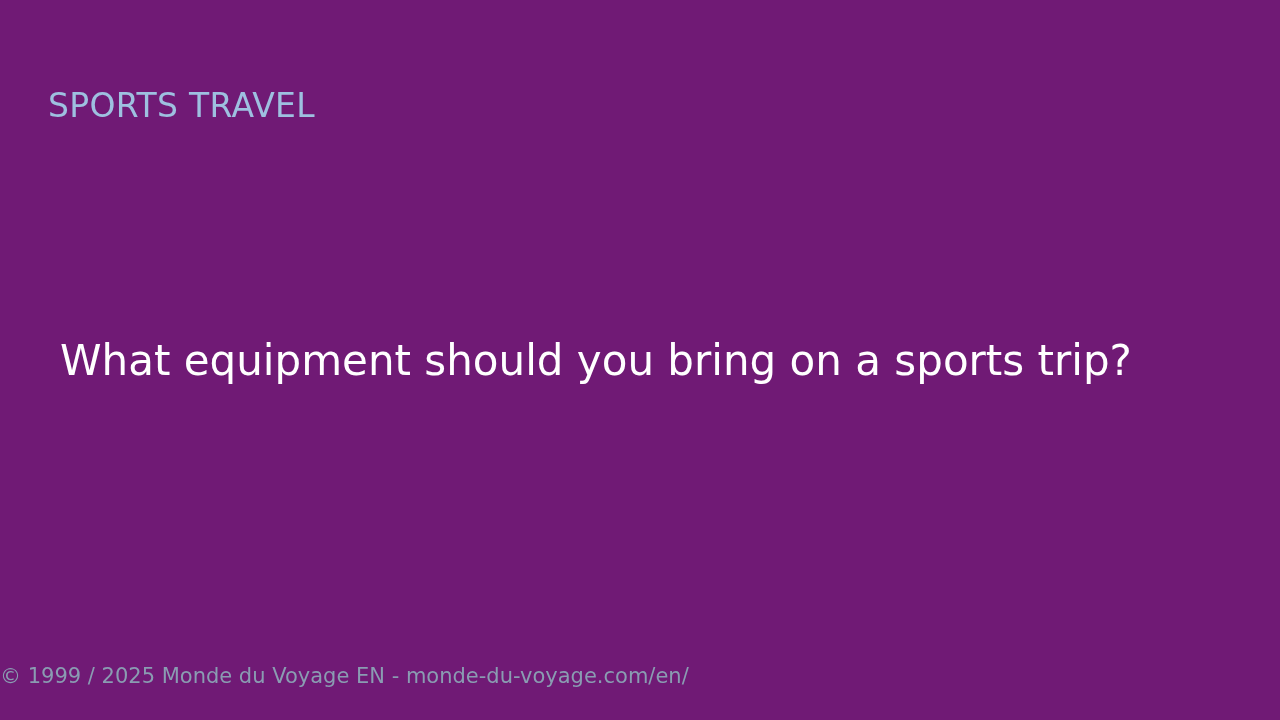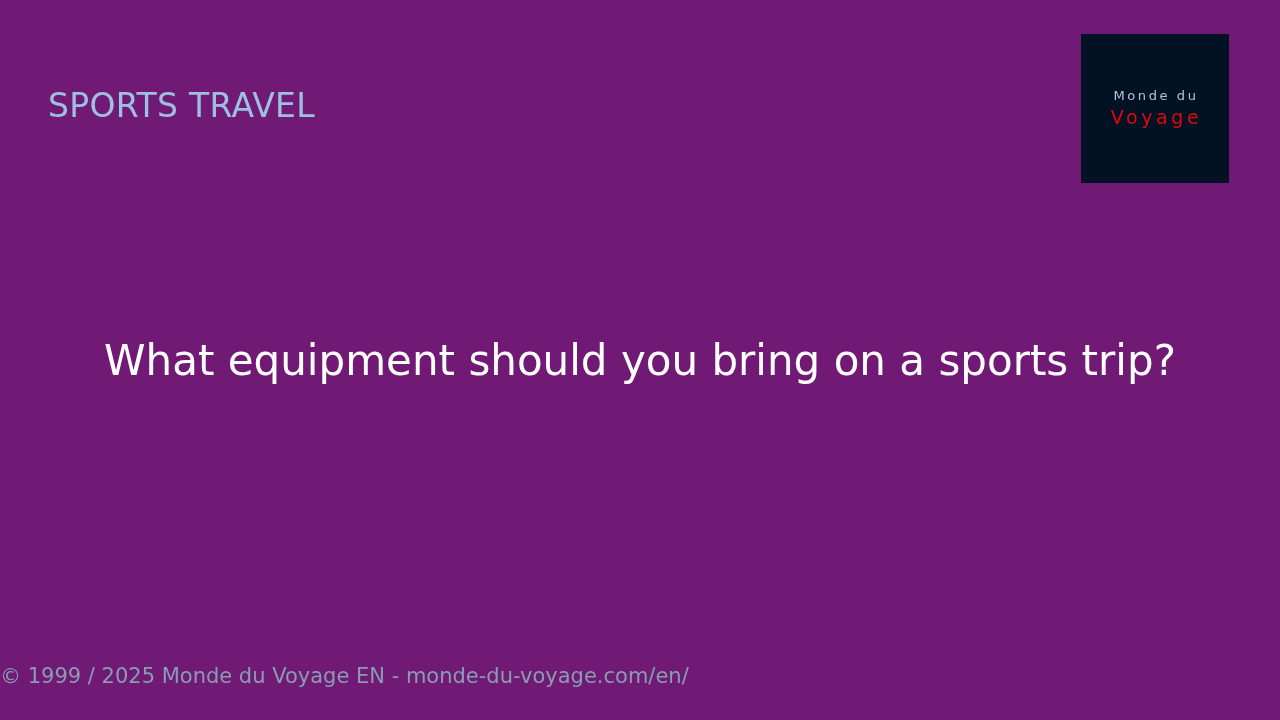--- a/index.html
+++ b/index.html
@@ -66,21 +66,20 @@
     color: #dd0a0a;
     white-space: nowrap;
     padding-left: 3px;
   }
   
   .main-heading {
     position: absolute;
     left: 0;
     right: 0;
     top: 333px;
-    text-align: center;
     font-family: "DejaVu Sans", sans-serif;
     font-size: 42px;
     line-height: 56px;
     color: #ffffff;
     padding: 0 60px;
     box-sizing: border-box;
     font-weight: 400;
     margin: 0;
   }
   
@@ -97,24 +96,18 @@
     white-space: nowrap;
   }
 </style>
 </head>
 <body>
 
 <div class="slide">
 
   <div class="section-title">SPORTS TRAVEL</div>
 
-  <div class="brand-logo">
-    <div class="brand-logo-inner">
-      <div class="brand-line-top">Monde du</div>
-      <div class="brand-line-bottom">Voyage</div>
-    </div>
-  </div>
 
   <h1 class="main-heading">What equipment should you bring on a sports trip?</h1>
 
   <div class="footer-note">© 1999 / 2025 Monde du Voyage EN - monde-du-voyage.com/en/</div>
 
 </div>
 
 </body></html>

